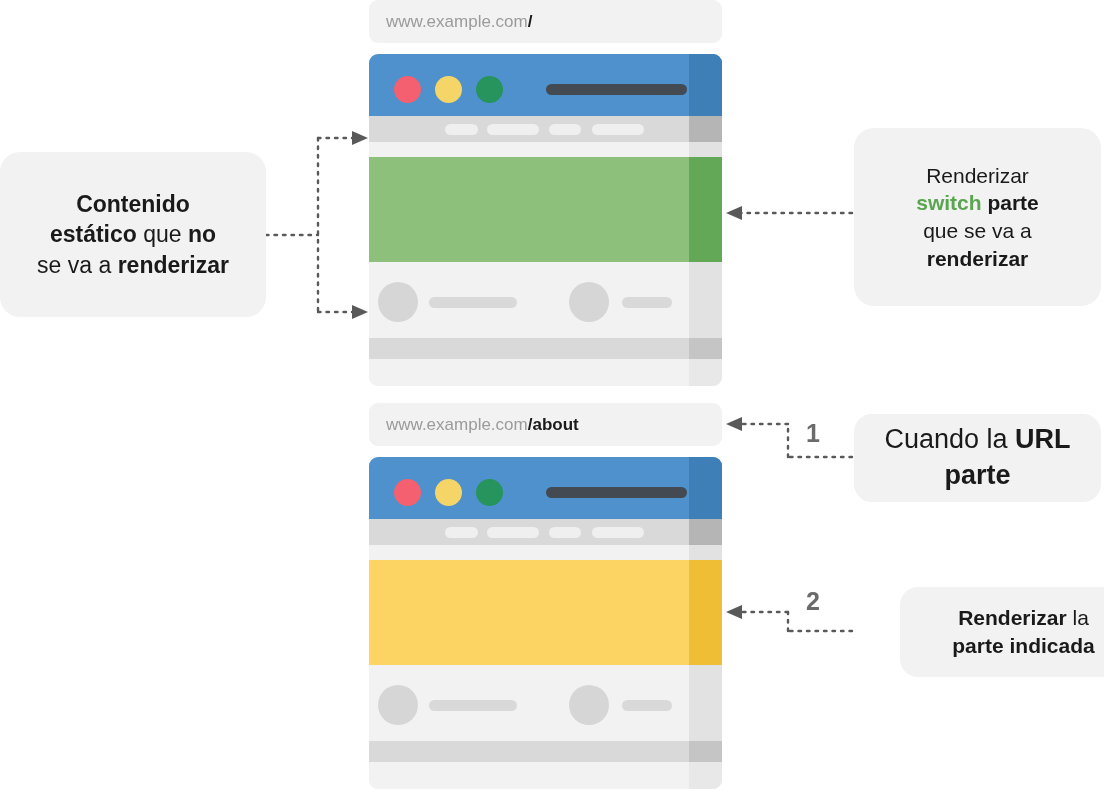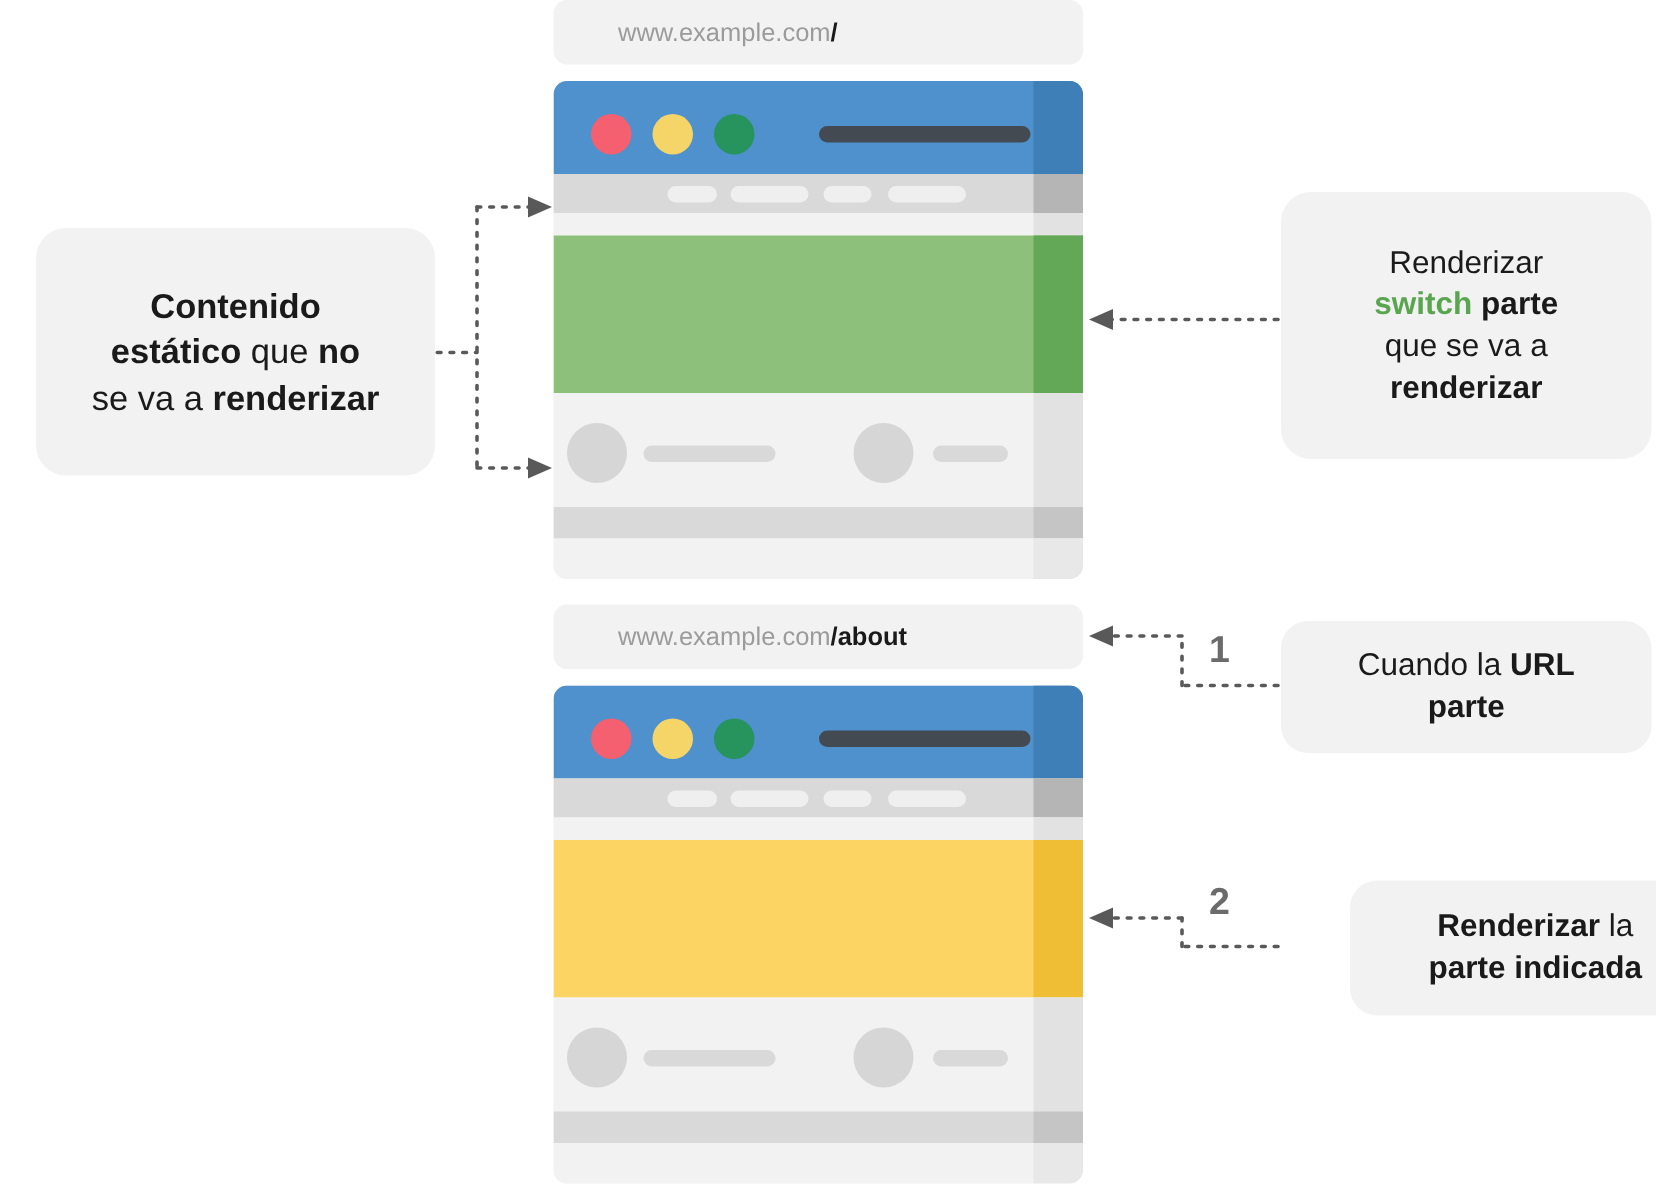--- a/index.html
+++ b/index.html
@@ -30,30 +30,29 @@
     padding: 10px 14px;
   }
   .callout .txt { display: block; }
   .callout b { font-weight: bold; }
   .green-word { color: #5aa54f; font-weight: bold; text-align: right; }
 
   #callout-static {
     left: 0px; top: 152px; width: 266px; height: 165px;
     font-size: 23px; font-weight: normal;
     border-radius: 20px;
-    margin-left: 24px;
   }
   #callout-switch {
     left: 854px; top: 128px; width: 247px; height: 178px;
     font-size: 21px;
     border-radius: 20px;
   }
   #callout-url {
     left: 854px; top: 414px; width: 247px; height: 88px;
-    font-size: 21px;
+    font-size: 27px;
     border-radius: 18px;
   }
   #callout-render {
     left: 900px; top: 587px; width: 247px; height: 90px;
     font-size: 21px;
     border-radius: 18px;
     text-align: center;
   }
 
   
@@ -70,21 +69,21 @@
   .urlbar {
     position: absolute;
     background: #f2f2f2;
     border-radius: 9px;
     display: flex;
     align-items: center;
     box-sizing: border-box;
     padding-left: 17px;
     font-size: 17px;
   }
-  .urlbar .host { color: #9b9b9b; margin-left: 26px; }
+  .urlbar .host { color: #9b9b9b; }
   .urlbar .path { color: #1a1a1a; font-weight: bold; }
   #urlbar-1 { left: 369px; top: 0px; width: 353px; height: 43px; }
   #urlbar-2 { left: 369px; top: 403px; width: 353px; height: 43px; }
 
   
   .browser {
     position: absolute;
     width: 353px;
     background: #f2f2f2;
     border-radius: 9px;

